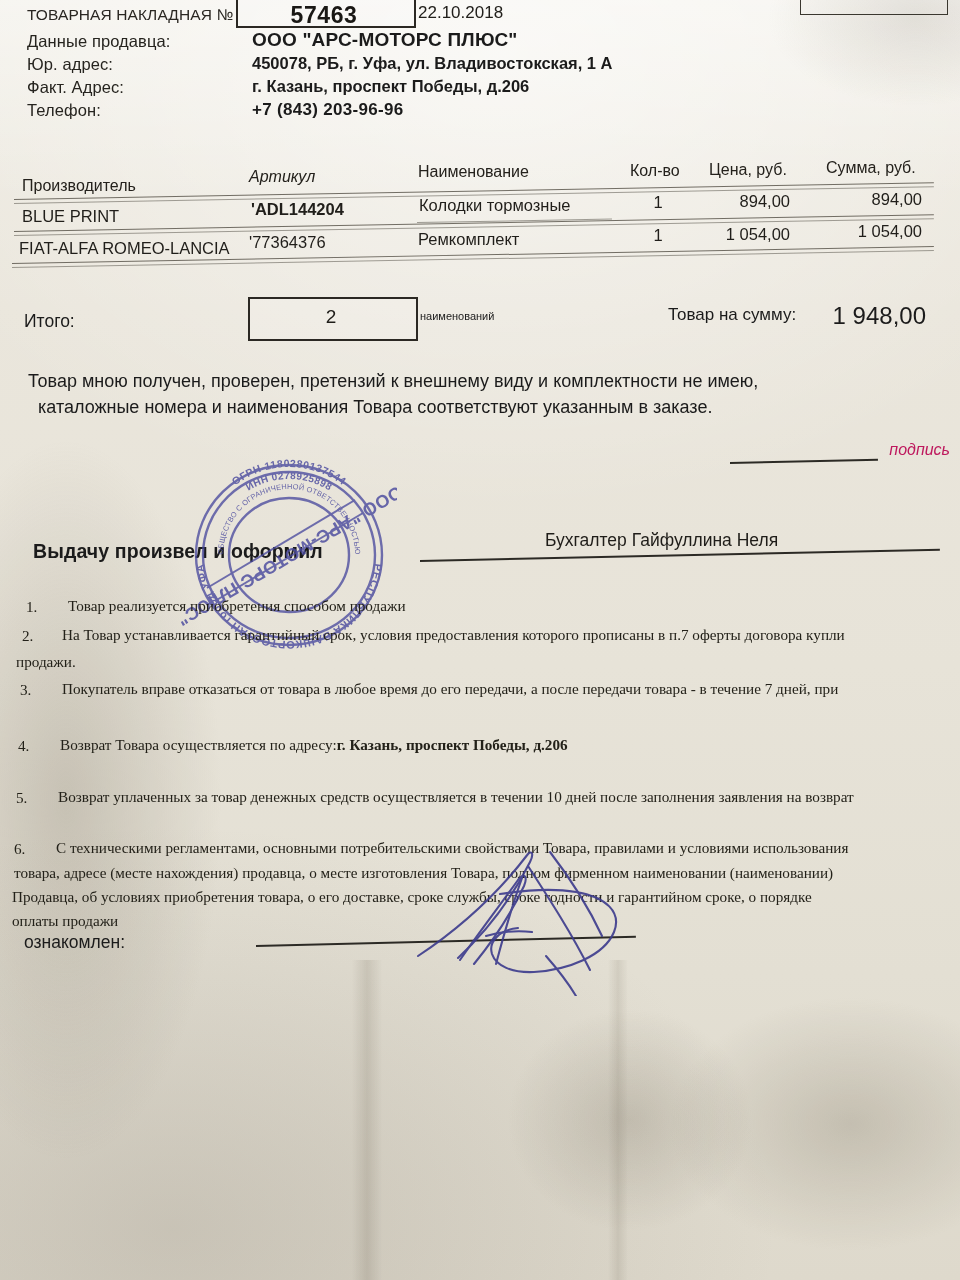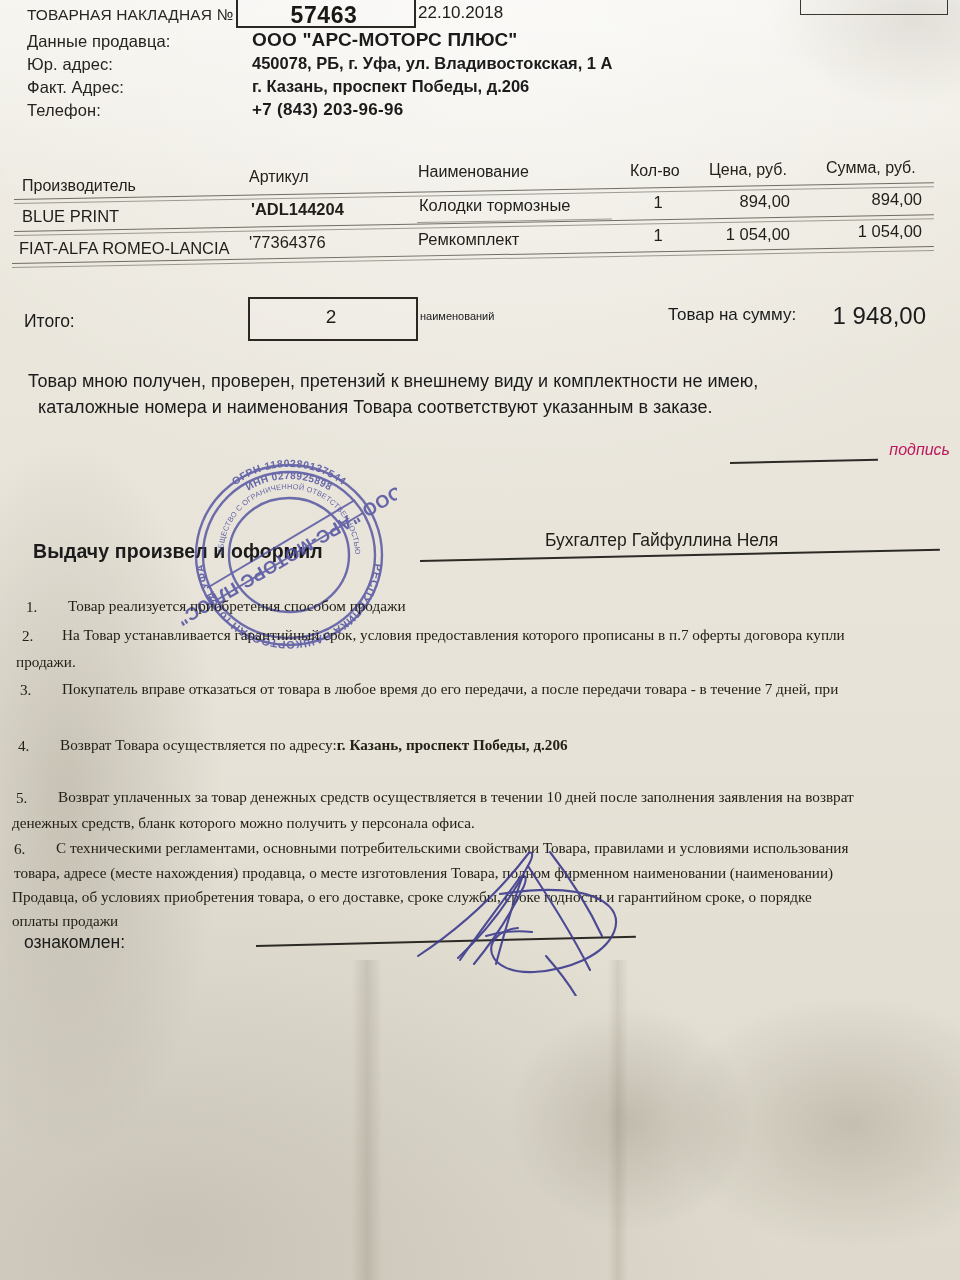--- a/index.html
+++ b/index.html
@@ -90,21 +90,21 @@
   #lbl-phone   { left: 27px; top: 101px; }
 
   #val-company { left: 252px; top: 29px; font-size: 19px; font-weight: 700; letter-spacing: .2px; }
   #val-jur     { left: 252px; top: 54px; font-size: 16.5px; font-weight: 700; }
   #val-fact    { left: 252px; top: 77px; font-size: 16.5px; font-weight: 700; }
   #val-phone   { left: 252px; top: 100px; font-size: 17px; font-weight: 700; letter-spacing: .3px; }
 
   
   .tbl-head .t { font-size: 16px; color: #24211c; }
   #th-manuf { left: 22px;  top: 177px; }
-  #th-art   { left: 249px; top: 168px; }
+  #th-art   { left: 249px; top: 168px; font-style: italic; }
   #th-name  { left: 418px; top: 163px; }
   #th-qty   { left: 630px; top: 162px; }
   #th-price { left: 709px; top: 161px; }
   #th-sum   { left: 826px; top: 159px; }
 
   .rule {
     position: absolute; height: 0;
     border-top: 1.3px solid #5a564c;
     transform-origin: left center;
     opacity: .85;
@@ -322,21 +322,20 @@
     <div class="termline" id="t2b">продажи.</div>
 
     <div class="term-n" id="t3n">3.</div>
     <div class="termline" id="t3">Покупатель вправе отказаться от товара в любое время до его передачи, а после передачи товара - в течение 7 дней, при</div>
 
     <div class="term-n" id="t4n">4.</div>
     <div class="termline" id="t4"><span>Возврат Товара осуществляется по адресу:</span><span class="bold">г. Казань, проспект Победы, д.206</span></div>
 
     <div class="term-n" id="t5n">5.</div>
     <div class="termline" id="t5">Возврат уплаченных за товар денежных средств осуществляется в течении 10 дней после заполнения заявления на возврат</div>
-    <div class="termline" style="left:12px; top:814px;">денежных средств, бланк которого можно получить у персонала офиса.</div>
 
     <div class="term-n" id="t6n">6.</div>
     <div class="termline" id="t6">С  техническими регламентами,  основными потребительскими свойствами Товара, правилами и условиями использования</div>
     <div class="termline" style="left:14px; top:864px;">товара,   адресе (месте нахождения) продавца, о месте изготовления Товара, полном фирменном наименовании (наименовании)</div>
     <div class="termline" style="left:12px; top:888px;">Продавца,  об условиях приобретения товара, о его доставке, сроке службы, сроке годности и гарантийном сроке, о порядке</div>
     <div class="termline" style="left:12px; top:912px;">оплаты продажи</div>
 
     <div class="t" id="lbl-fam">ознакомлен:</div>
     <div class="sigline" style="left:256px; top:945px; width:380px; transform:rotate(-1.4deg);"></div>
 

